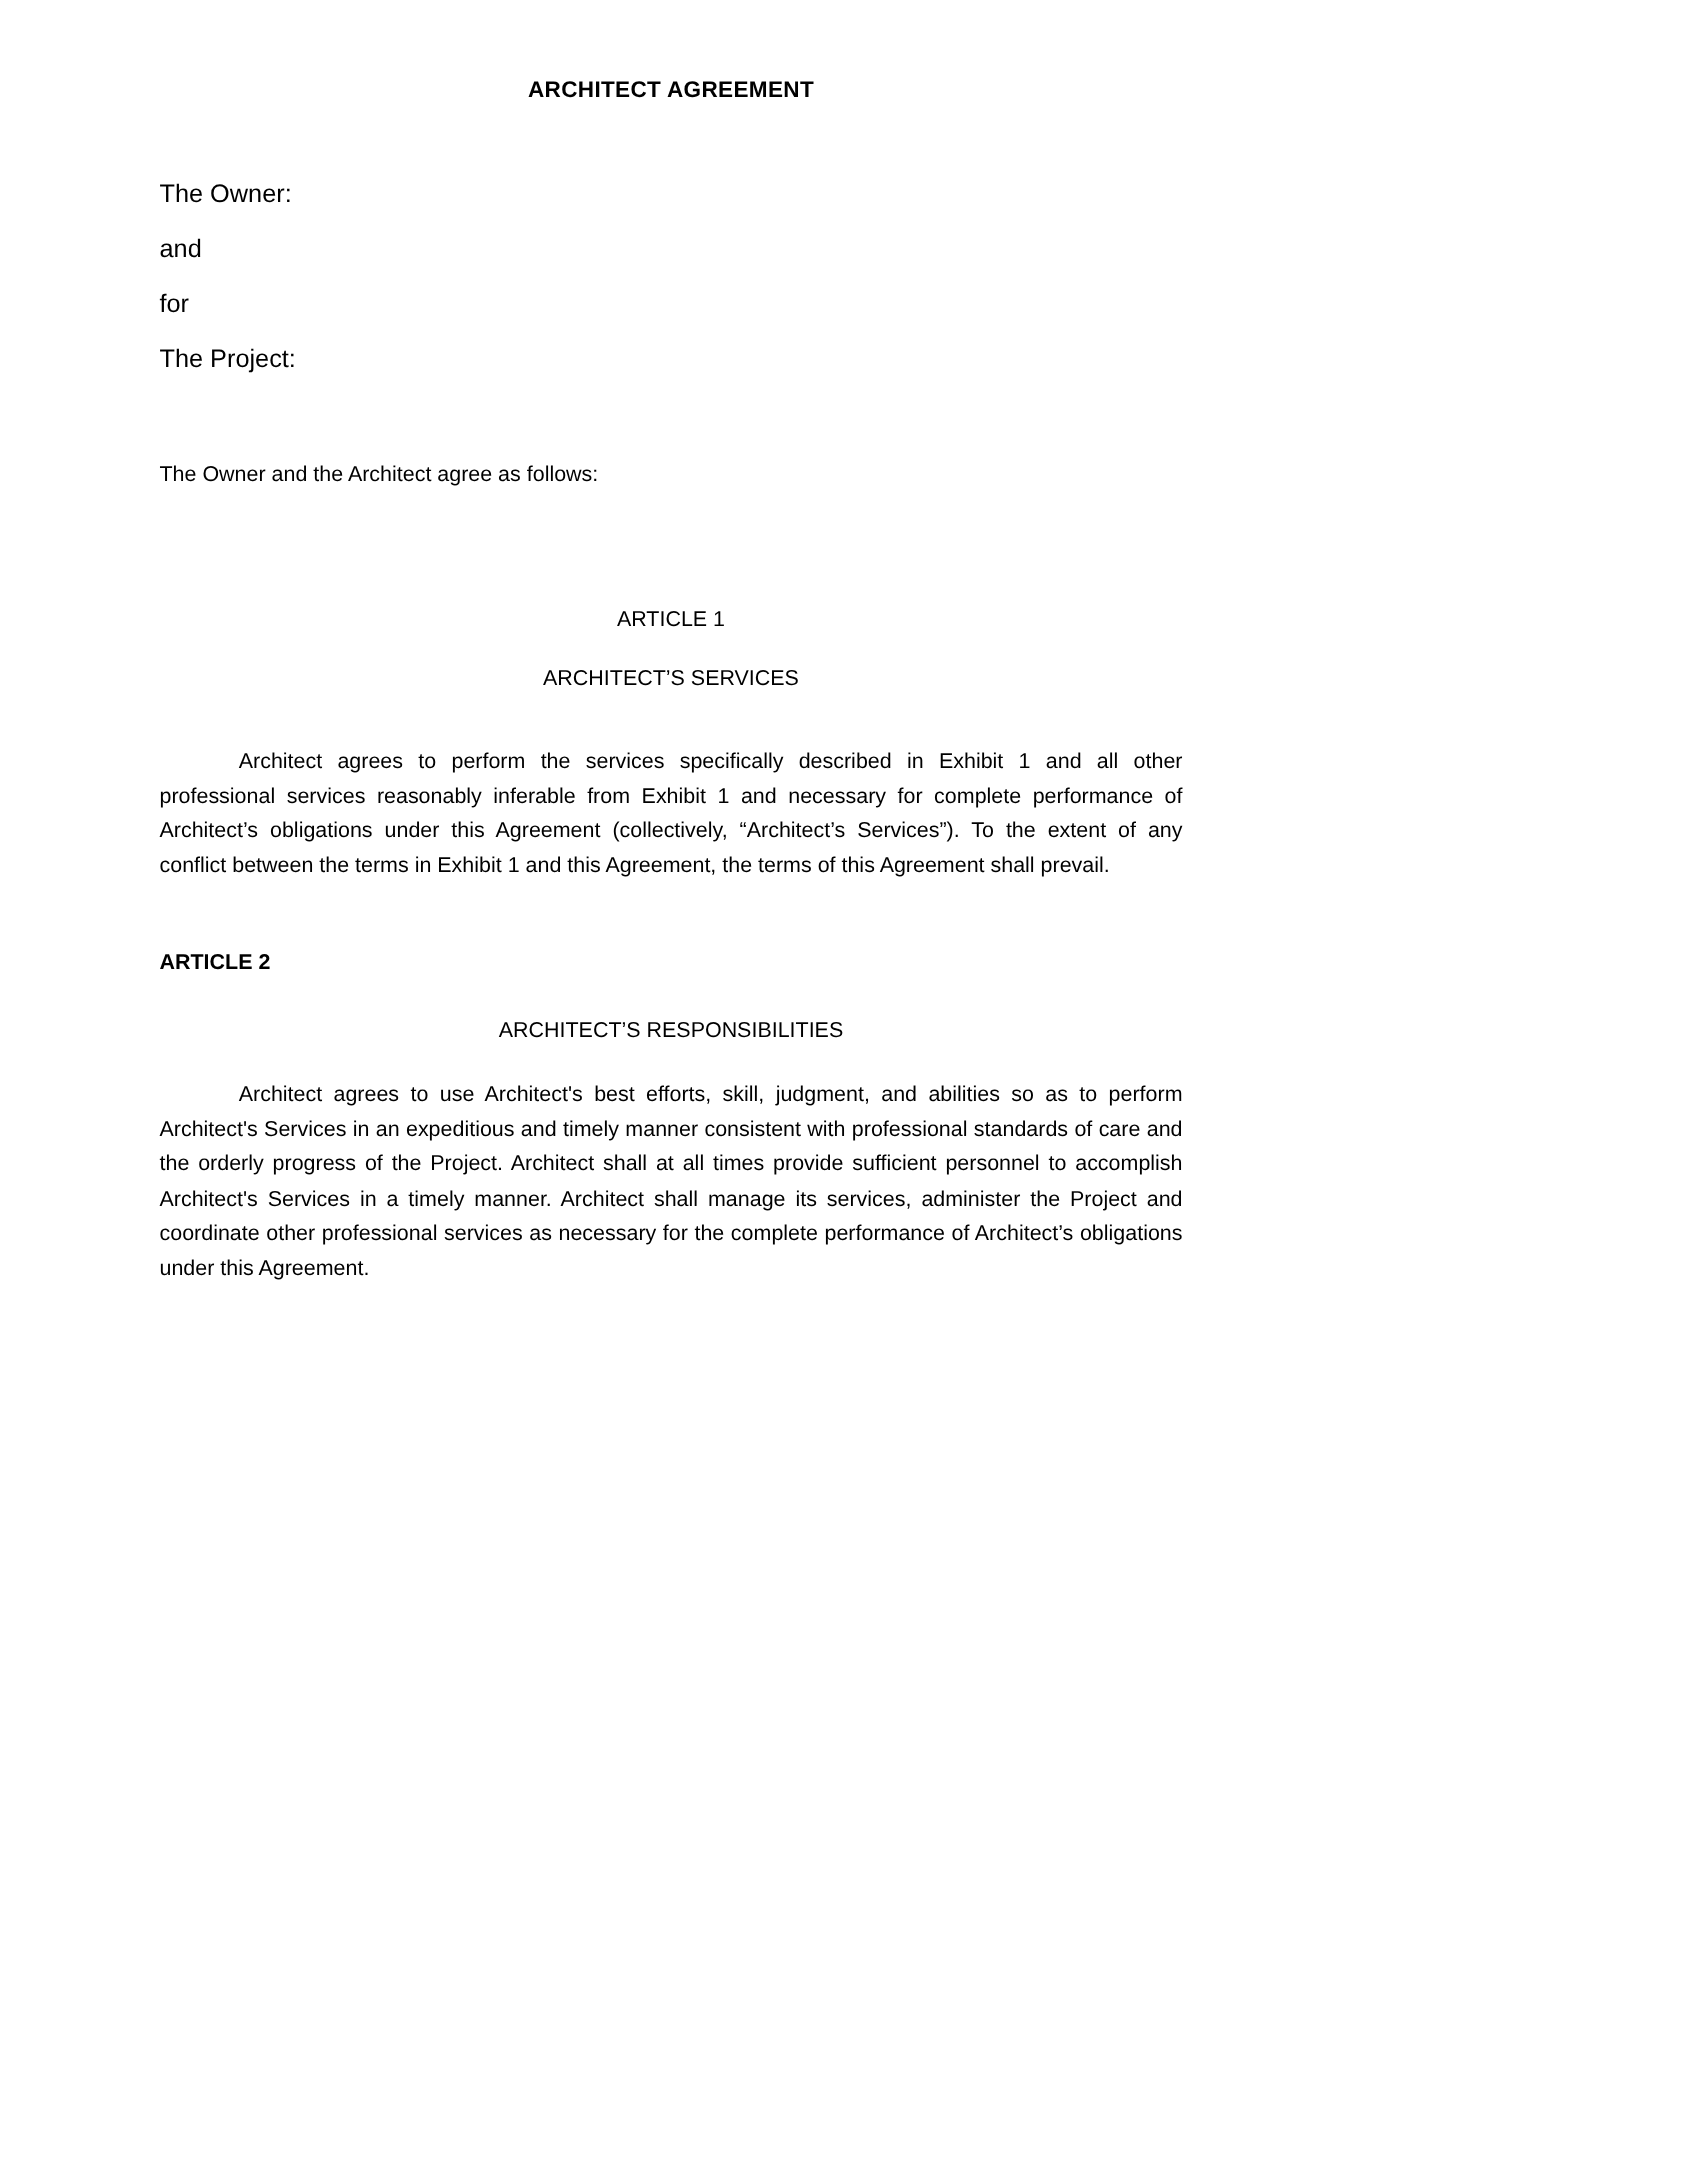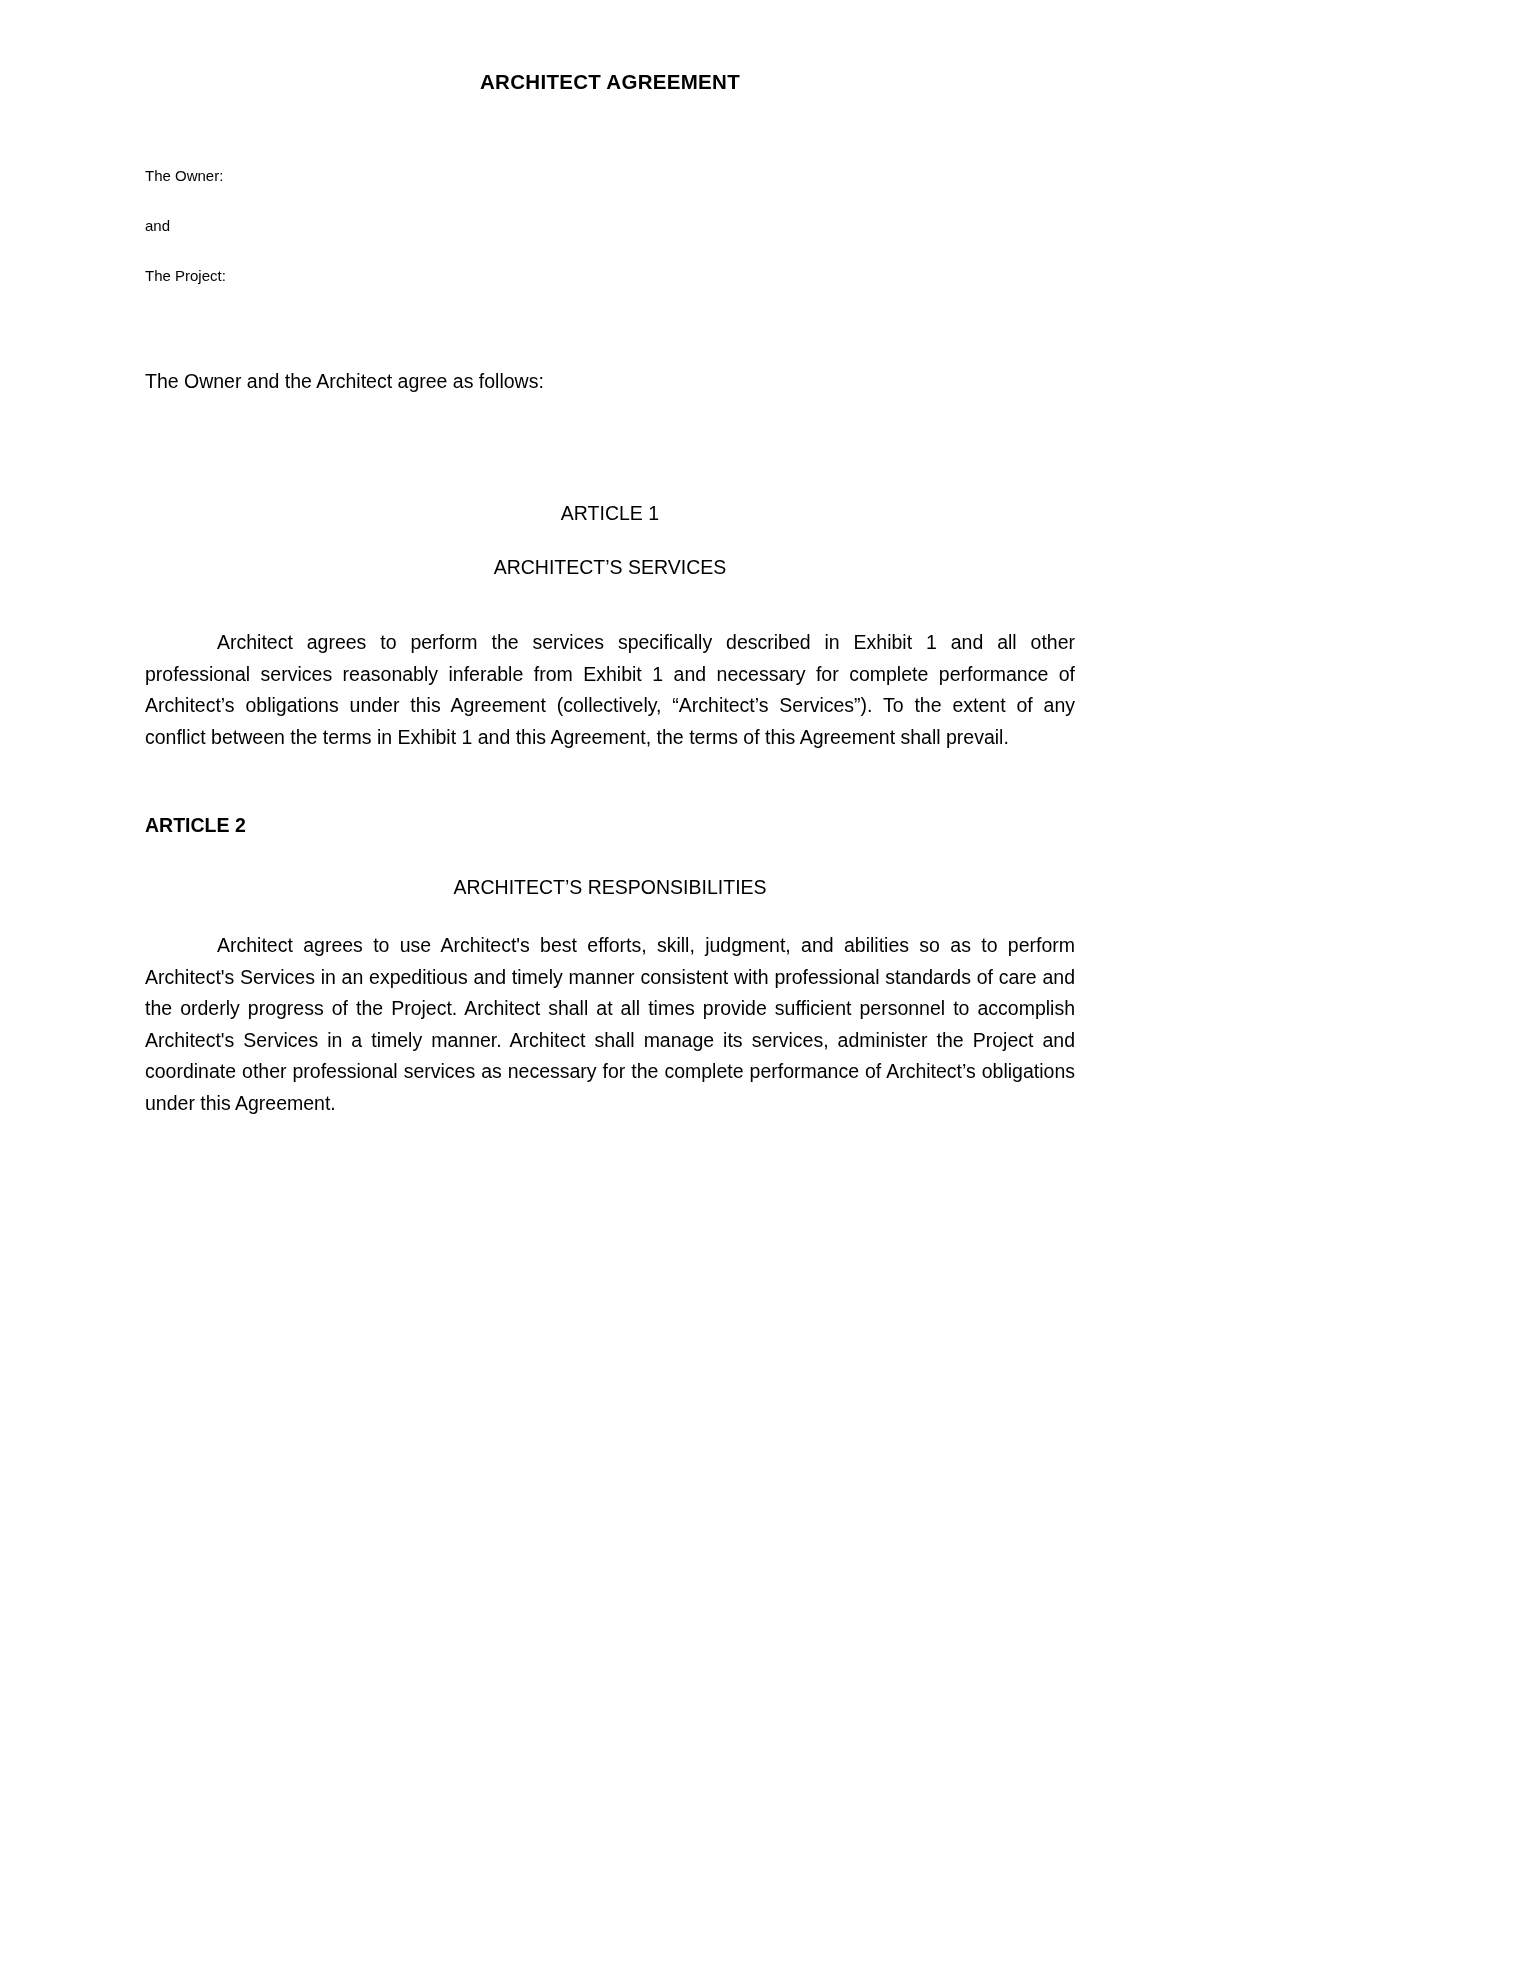--- a/index.html
+++ b/index.html
@@ -59,21 +59,21 @@
   }
 
   .blank-short {
     display: inline-block;
     width: 32px;
     border-bottom: 2px solid #000;
     vertical-align: -3px;
   }
 
   .party-line {
-    font-size: 15px;
+    font-size: 23px;
     line-height: 24px;
     margin: 0 0 26px 0;
   }
 
   .agree-line {
     font-size: 19.5px;
     line-height: 24px;
     margin: 81px 0 0 0;
   }
 
@@ -134,20 +134,21 @@
     <h1 class="doc-title">ARCHITECT AGREEMENT</h1>
 
     <div class="intro-block">
 
 
       <p class="party-line">The Owner:</p>
 
       <p class="party-line">and</p>
 
 
+      <p class="party-line">for</p>
 
       <p class="party-line">The Project:</p>
 
       <p class="agree-line">The Owner and the Architect agree as follows:</p>
     </div>
 
     <div>
       <p class="article-num-center">ARTICLE 1</p>
 
       <p class="article-title-center">ARCHITECT’S SERVICES</p>

